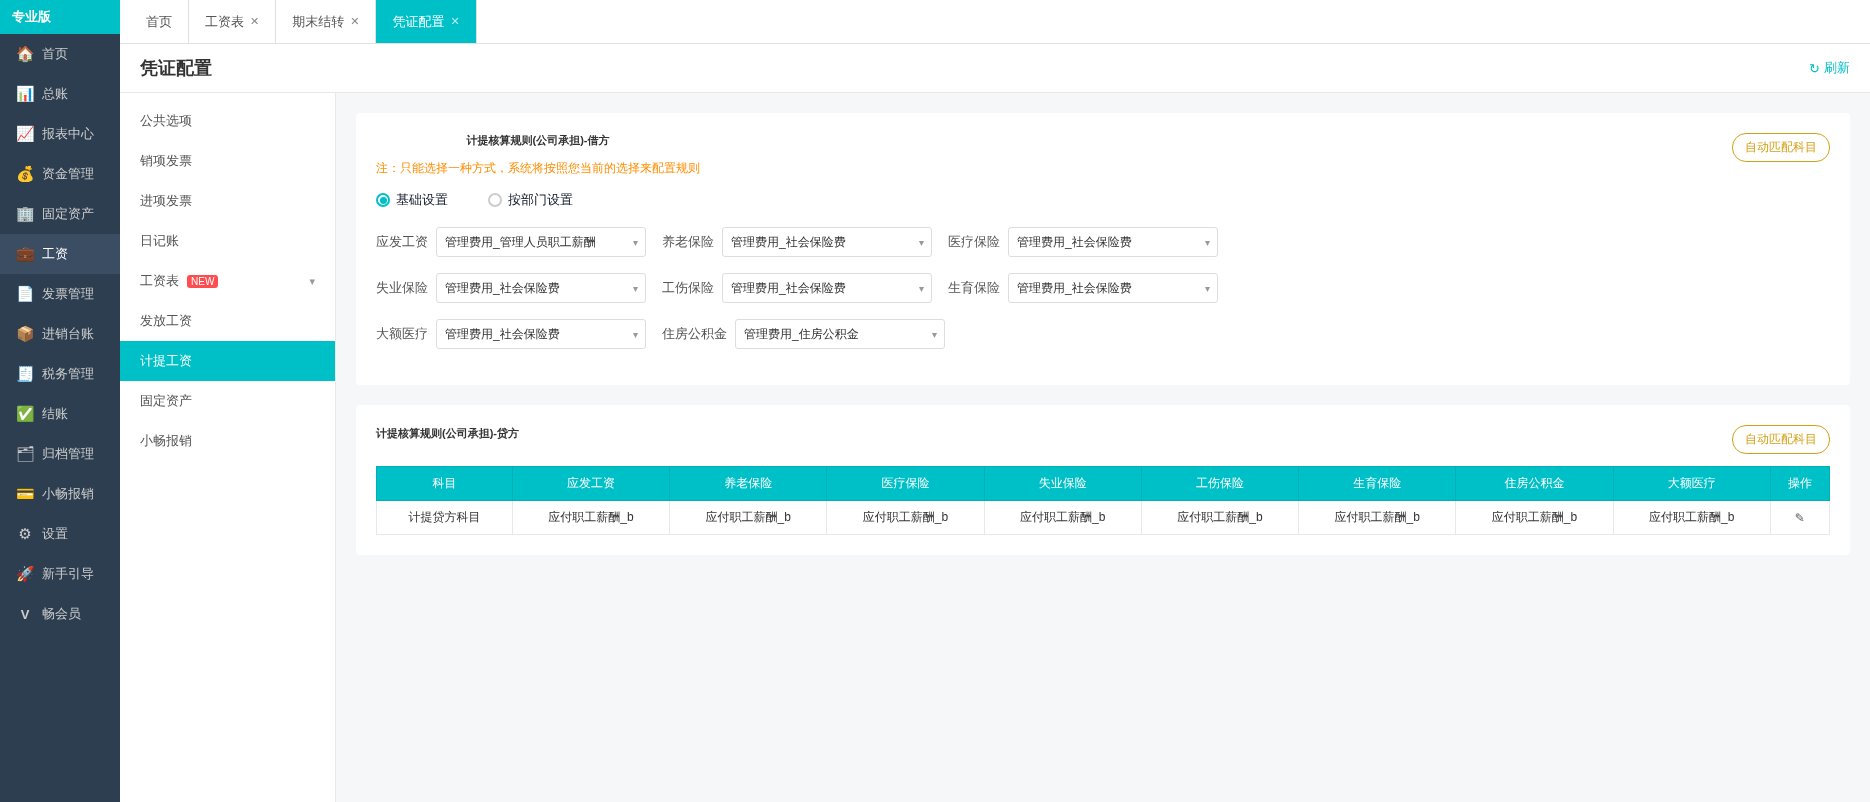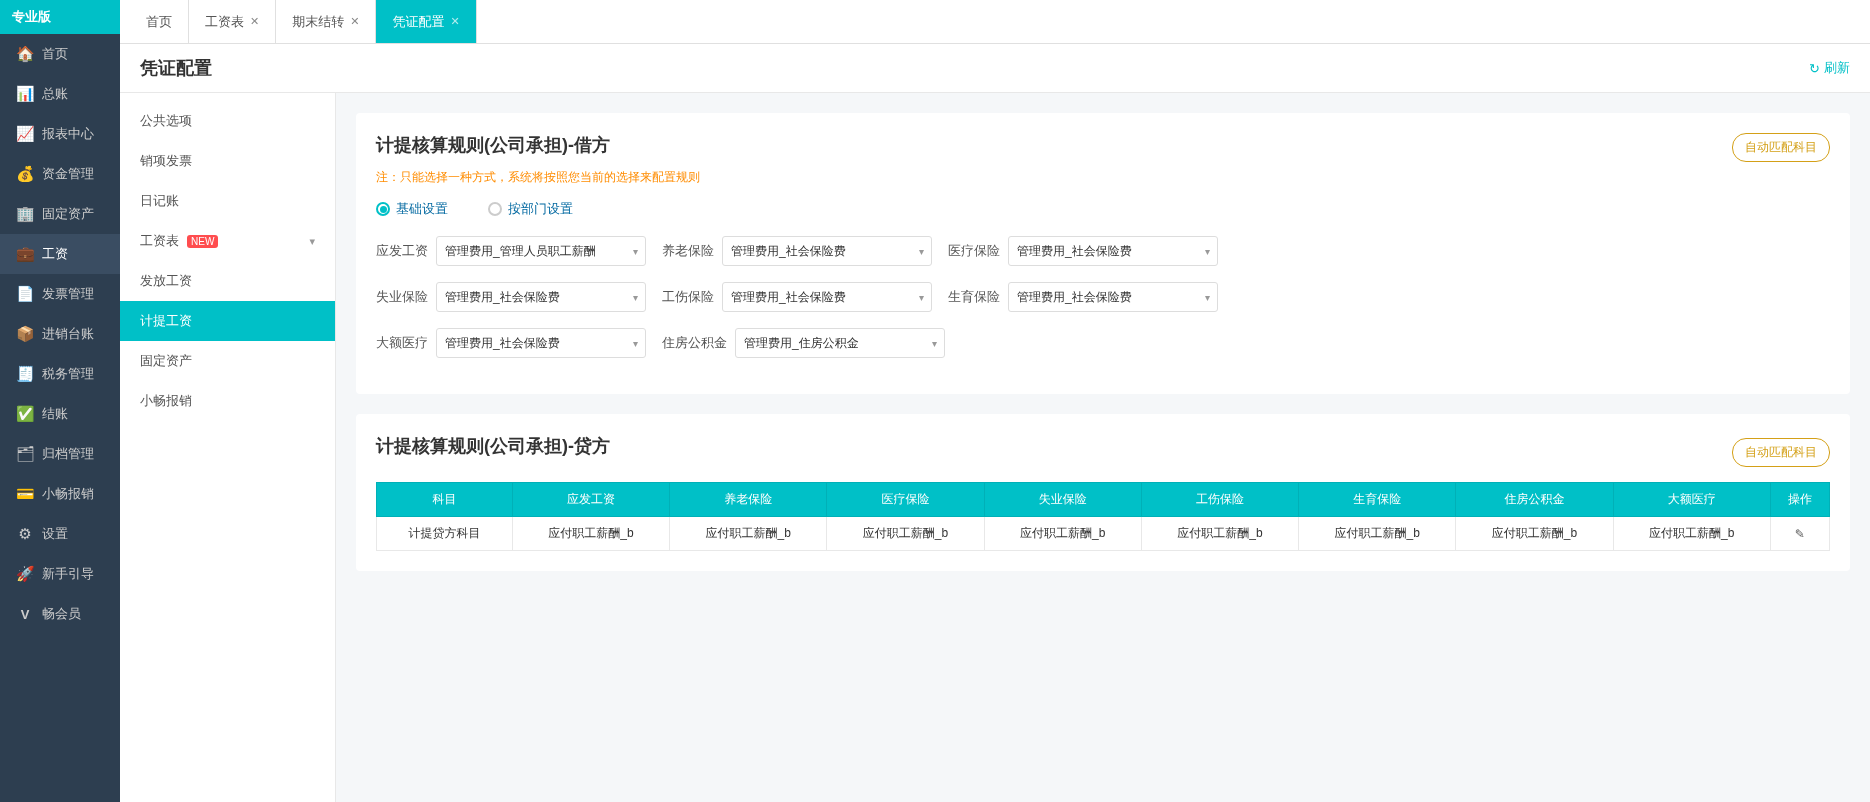--- a/index.html
+++ b/index.html
@@ -146,45 +146,46 @@
     }
 
     
     .section {
       background: #fff;
       border-radius: 4px;
       margin-bottom: 20px;
       padding: 20px;
     }
     .section-title {
-      font-size: 18px;
+      font-size: 11px;
       font-weight: bold;
       color: #333;
       margin-bottom: 12px;
+      text-align: center;
     }
     .section-note {
       color: #ff8c00;
       font-size: 12px;
       margin-bottom: 14px;
     }
 
     
     .radio-group {
       display: flex;
       gap: 40px;
       margin-bottom: 18px;
       align-items: center;
     }
     .radio-item {
       display: flex;
       align-items: center;
       gap: 6px;
       cursor: pointer;
       font-size: 13px;
-      color: #0369a1;
+      color: #0f172a;
     }
     .radio-circle {
       width: 14px;
       height: 14px;
       border-radius: 50%;
       border: 2px solid #ccc;
       display: flex;
       align-items: center;
       justify-content: center;
     }
@@ -383,20 +384,23 @@
   </div>
 
   <div class="content-area">
 
     <div class="left-menu">
       <div class="left-menu-item">
         <span>公共选项</span>
       </div>
       <div class="left-menu-item">
         <span>销项发票</span>
+      </div>
+      <div class="left-menu-item">
+        <span>进项发票</span>
       </div>
       <div class="left-menu-item">
         <span>日记账</span>
       </div>
       <div class="left-menu-item" style="justify-content:flex-start; gap:4px;">
         <span>工资表</span>
         <span class="new-badge">NEW</span>
         <span style="margin-left:auto;color:#999;font-size:11px;">▾</span>
       </div>
       <div class="left-menu-item">

